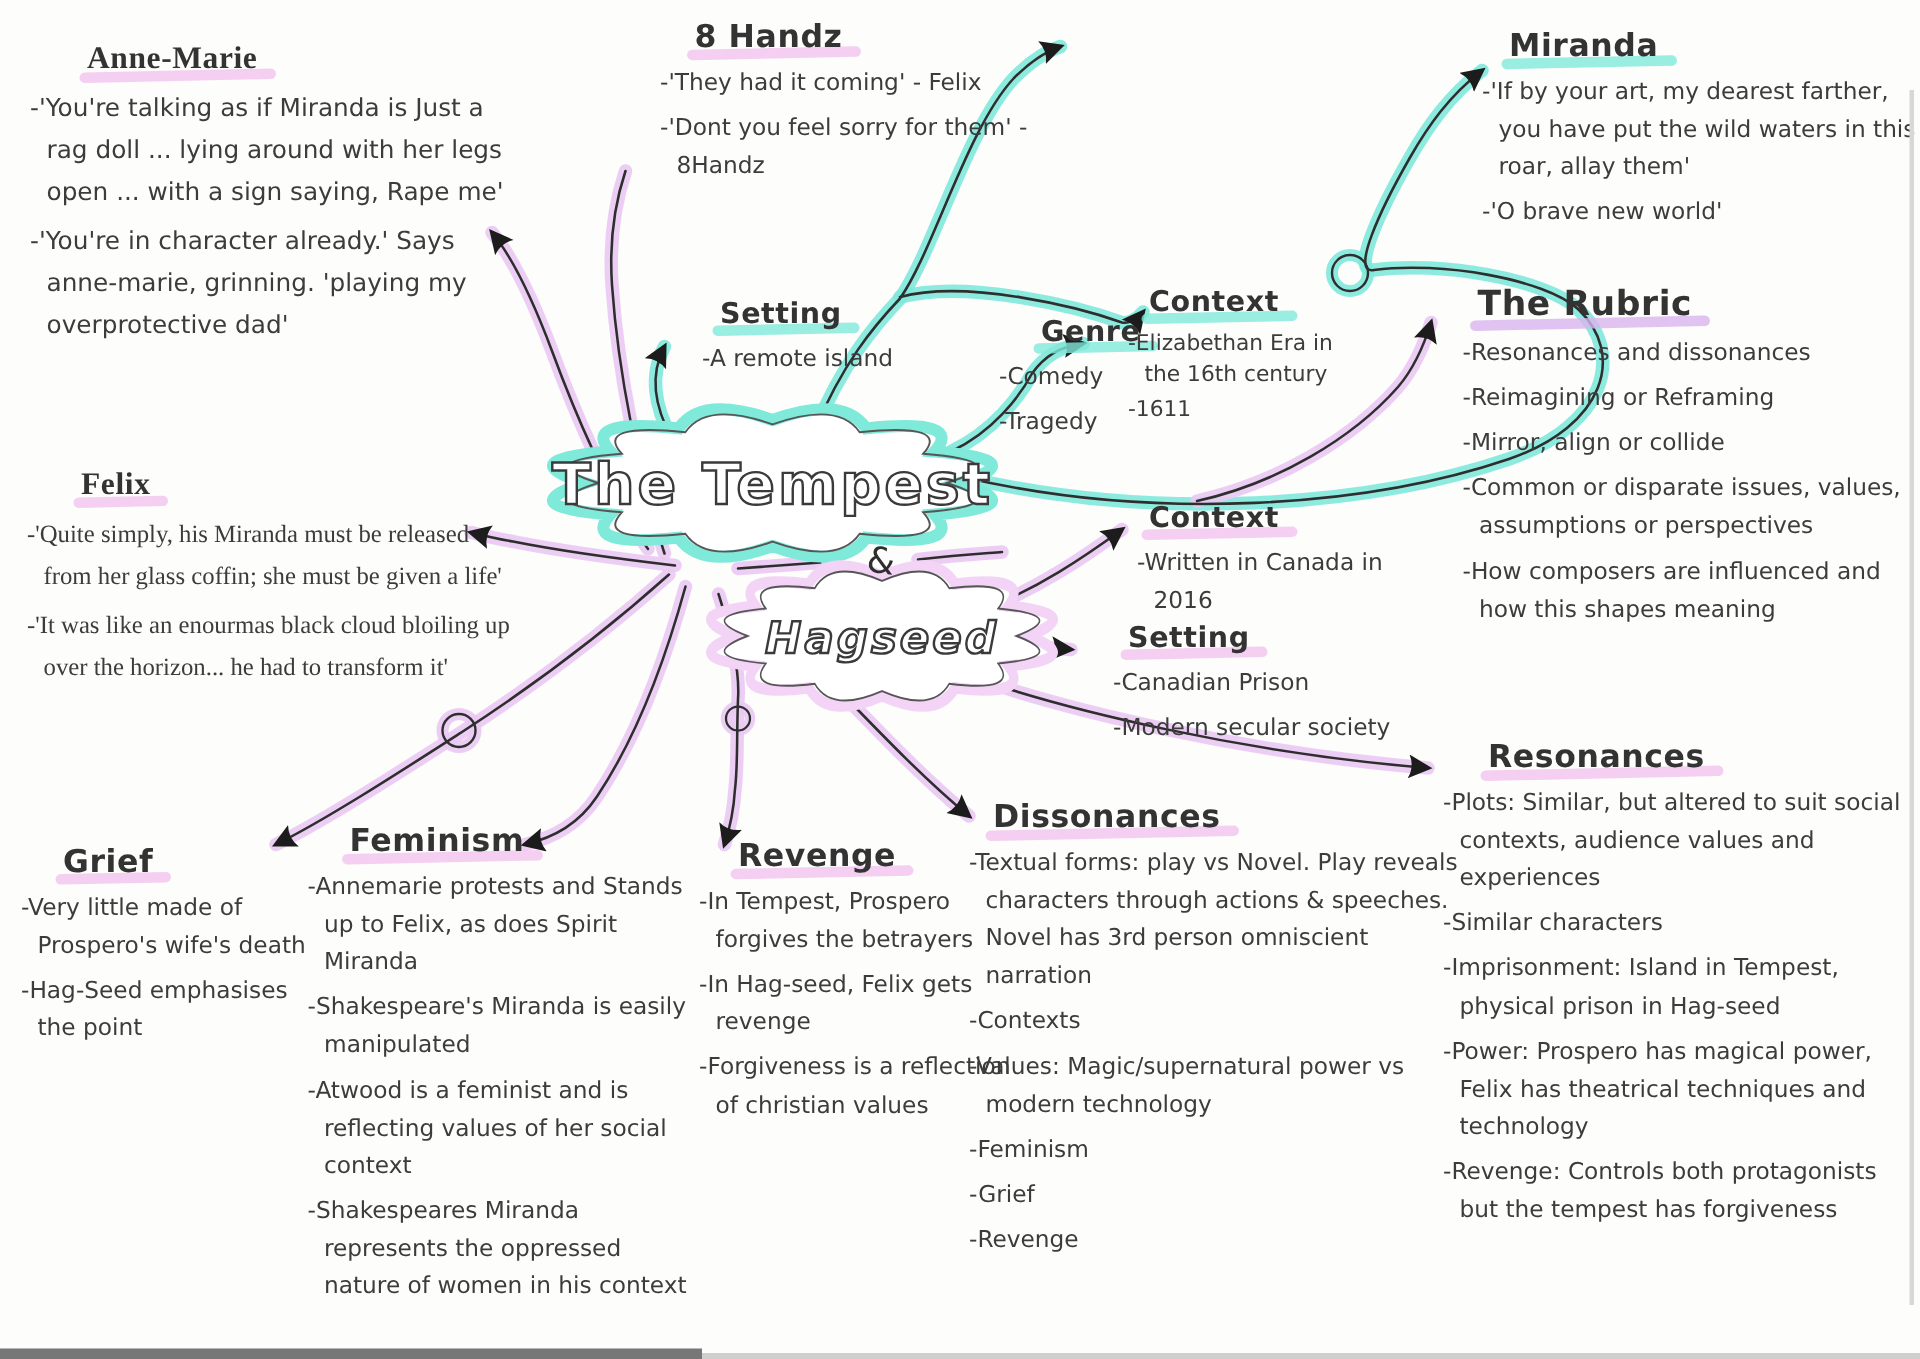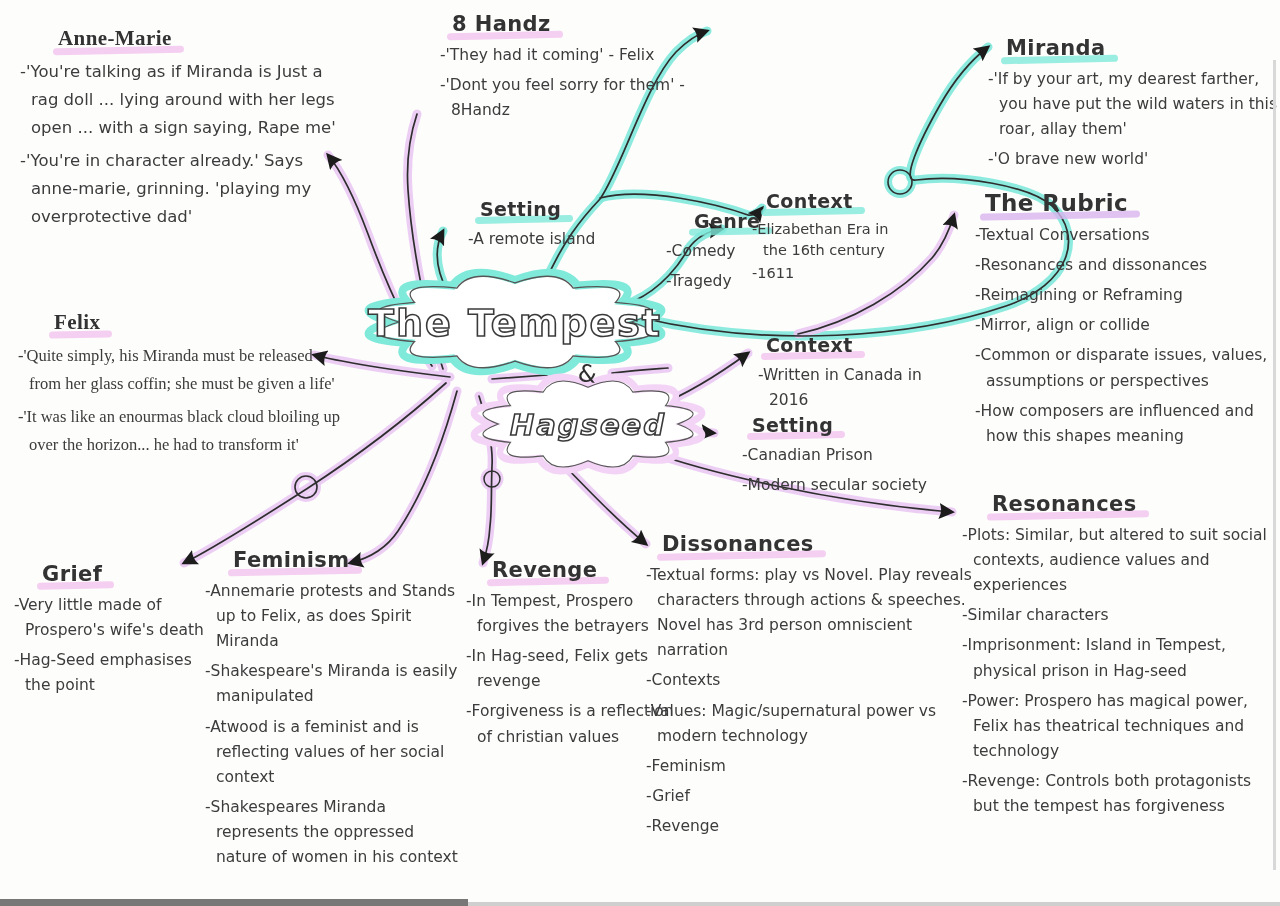--- a/index.html
+++ b/index.html
@@ -111,40 +111,39 @@
 
   <div class="mm-section sz-lg" style="left:20px;top:26px;width:332px;">
     <div style="margin-left:38px;font-family:Liberation Serif, serif;"><span class="mm-heading"><span>Anne-Marie</span><span class="mm-underline u-pink"></span></span></div>
     <div class="mm-items">
         <div class="mm-item">-'You're talking as if Miranda is Just a rag doll ... lying around with her legs open ... with a sign saying, Rape me'</div>
         <div class="mm-item">-'You're in character already.' Says anne-marie, grinning. 'playing my overprotective dad'</div>
       </div>
   </div>
 
   <div class="mm-section" style="left:440px;top:12px;width:282px;">
-    <div style="margin-left:12px;"><span class="mm-heading"><span>8 Handz</span><span class="mm-underline u-pink"></span></span></div>
+    <div style="margin-left:23px;"><span class="mm-heading"><span>8 Handz</span><span class="mm-underline u-pink"></span></span></div>
     <div class="mm-items">
         <div class="mm-item">-'They had it coming' - Felix</div>
         <div class="mm-item">-'Dont you feel sorry for them' - 8Handz</div>
       </div>
   </div>
 
 
   <div class="mm-section" style="left:988px;top:18px;width:292px;">
-    <div style="margin-left:18px;margin-top:18px;"><span class="mm-heading"><span>Miranda</span><span class="mm-underline u-cyan"></span></span></div>
+    <div style="margin-left:18px;"><span class="mm-heading"><span>Miranda</span><span class="mm-underline u-cyan"></span></span></div>
     <div class="mm-items">
         <div class="mm-item">-'If by your art, my dearest farther, you have put the wild waters in this roar, allay them'</div>
         <div class="mm-item">-'O brave new world'</div>
       </div>
   </div>
 
   <div class="mm-section" style="left:975px;top:190px;width:302px;">
     <div style="margin-left:10px;"><span class="mm-heading hd-lg"><span>The Rubric</span><span class="mm-underline u-lav"></span></span></div>
     <div class="mm-items">
-        <div class="mm-item">-Textual Conversations</div>
         <div class="mm-item">-Resonances and dissonances</div>
         <div class="mm-item">-Reimagining or Reframing</div>
         <div class="mm-item">-Mirror, align or collide</div>
         <div class="mm-item">-Common or disparate issues, values, assumptions or perspectives</div>
         <div class="mm-item">-How composers are influenced and how this shapes meaning</div>
       </div>
   </div>
 
   <div class="mm-section" style="left:468px;top:198px;width:210px;">
     <div style="margin-left:12px;"><span class="mm-heading hd-sm"><span>Setting</span><span class="mm-underline u-cyan"></span></span></div>

